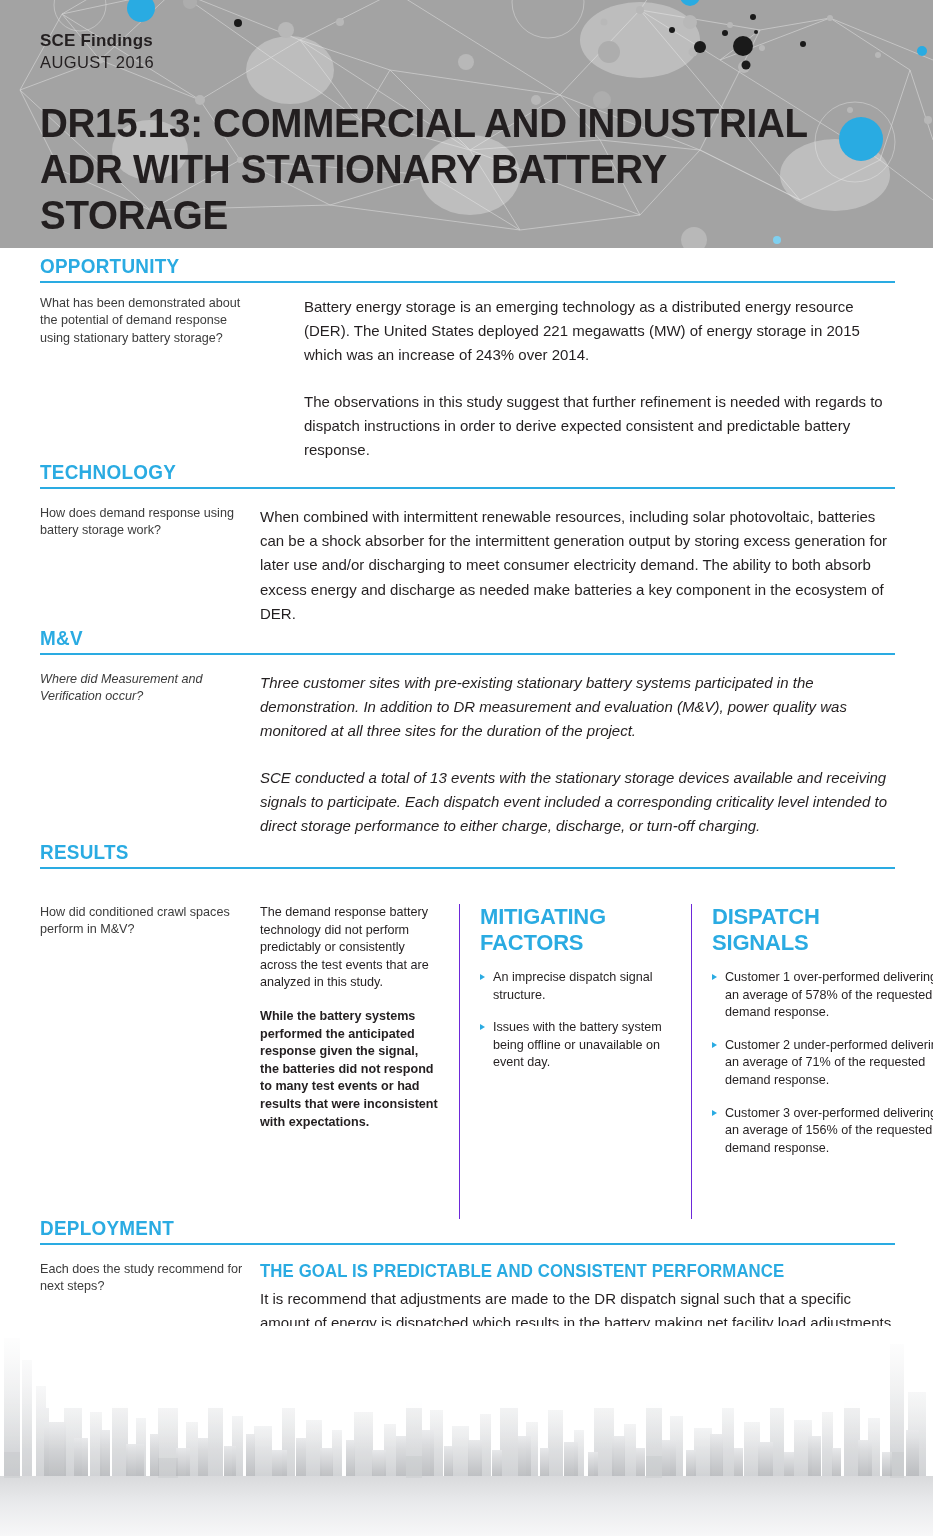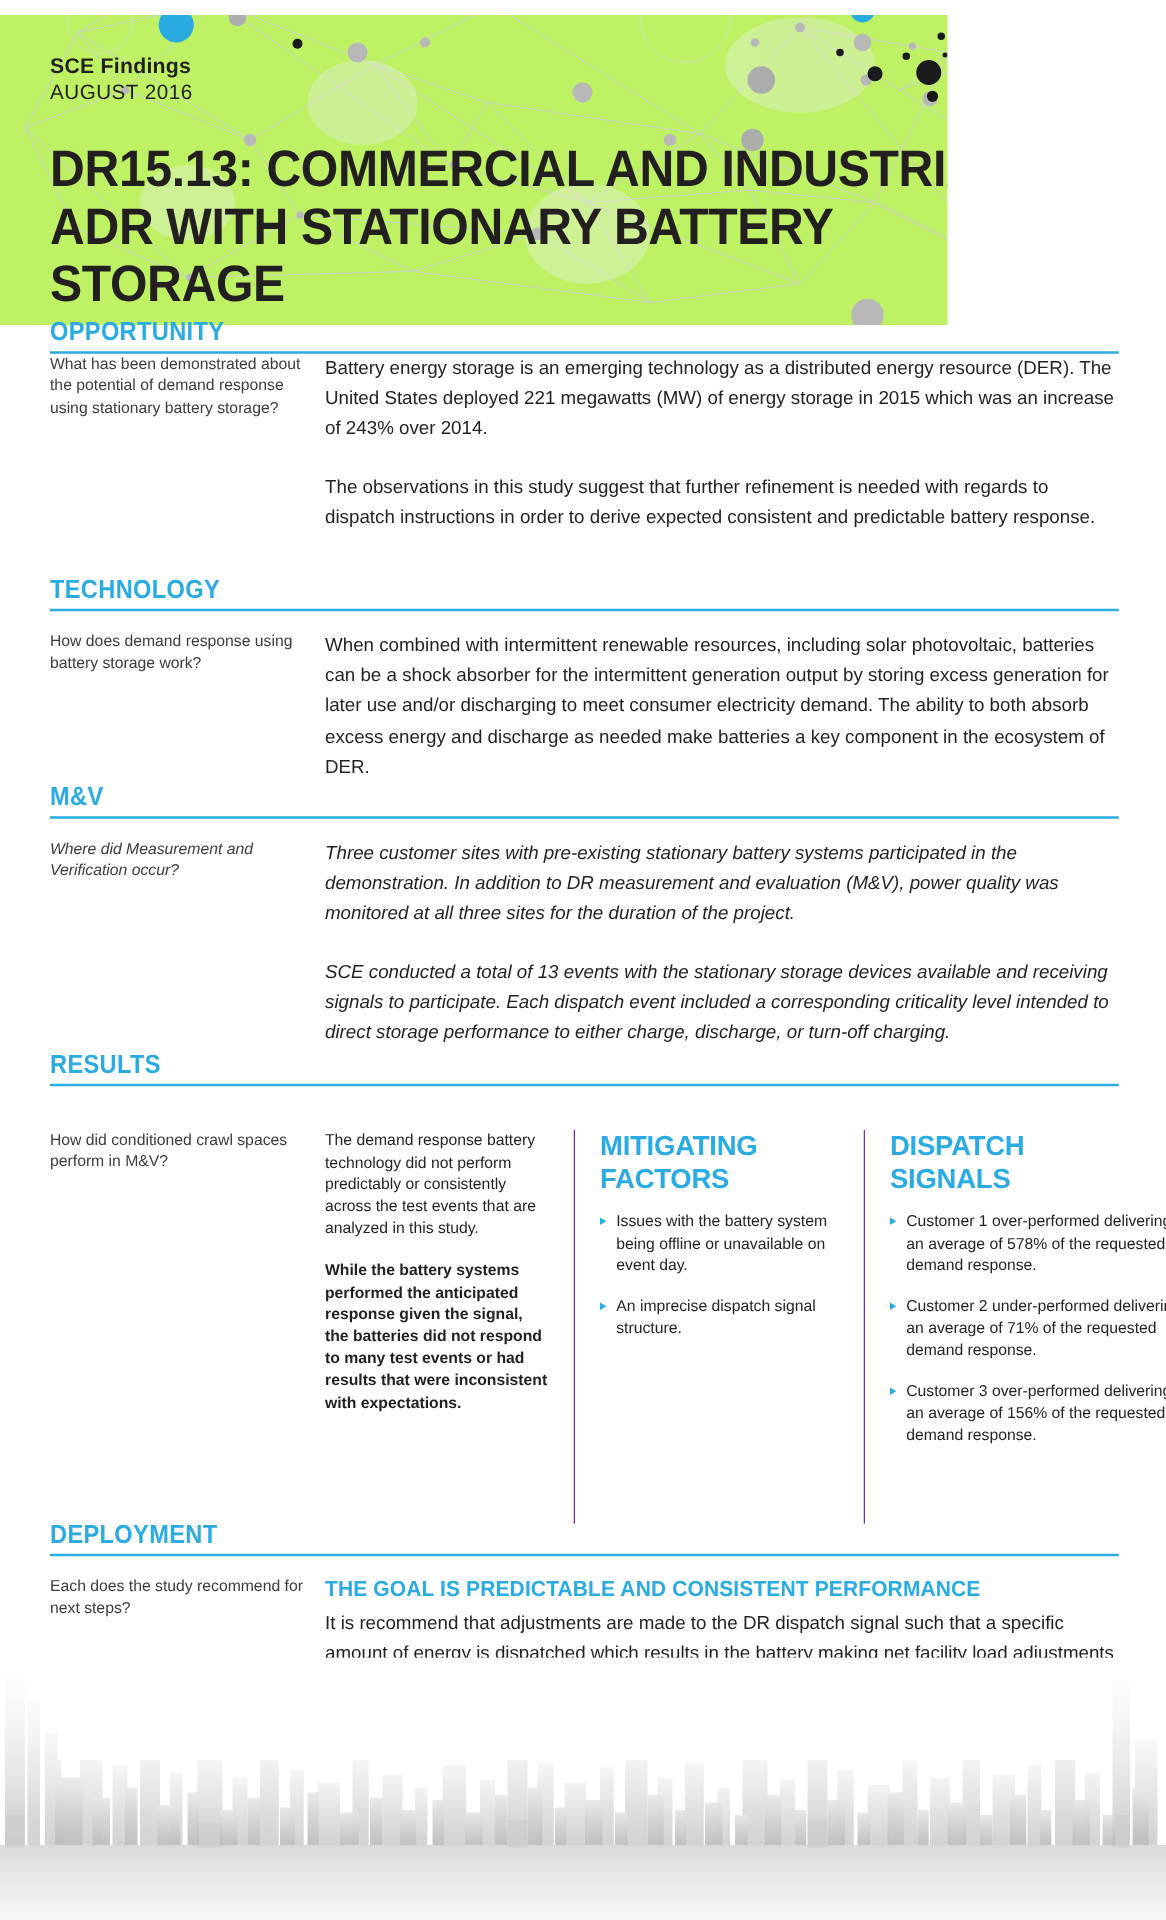--- a/index.html
+++ b/index.html
@@ -5,22 +5,22 @@
   html,body{margin:0;padding:0;}
   body{
     width:933px;height:1536px;position:relative;overflow:hidden;
     background:#ffffff;
     font-family:"Liberation Sans", sans-serif;
     -webkit-font-smoothing:antialiased;
   }
 
   
   #header{
-    position:absolute;left:0;top:12px;width:758px;height:248px;overflow:hidden;
-    background:#bef264;
+    position:absolute;left:0;top:0;width:933px;height:248px;overflow:hidden;
+    background:#a3a3a3;
   }
   #header-net{position:absolute;left:0;top:0;width:933px;height:248px;}
   #header-text{position:absolute;left:40px;top:30px;width:880px;}
   .kicker-bold{
     font-size:17px;font-weight:bold;color:#231f20;letter-spacing:.2px;line-height:1.25;
   }
   .kicker-reg{
     font-size:16.5px;font-weight:normal;color:#231f20;letter-spacing:.4px;line-height:1.35;
   }
   #doc-title{
@@ -195,21 +195,21 @@
 
   <div id="doc-title">
     <div>DR15.13: COMMERCIAL AND INDUSTRIAL</div>
     <div>ADR WITH STATIONARY BATTERY STORAGE</div>
   </div>
 </div>
 
 <div class="section" style="top:254px;">
   <div class="sec-head">OPPORTUNITY</div>
   <div class="sec-rule"></div>
-  <div class="row" style="margin-top:0;">
+  <div class="row" style="margin-top:12px;gap:44px;">
     <div class="col-q">
         <div class="qtext">What has been demonstrated about the potential of demand response using stationary battery storage?</div>
       </div>
     <div class="col-b body">
       <p>Battery energy storage is an emerging technology as a distributed energy resource (DER). The United States deployed 221 megawatts (MW) of energy storage in 2015 which was an increase of 243% over 2014.</p>
       <p>The observations in this study suggest that further refinement is needed with regards to dispatch instructions in order to derive expected consistent and predictable battery response.</p>
     </div>
   </div>
 </div>
 
@@ -253,22 +253,22 @@
       <p>The demand response battery technology did not perform predictably or consistently across the test events that are analyzed in this study.</p>
       <p>While the battery systems performed the anticipated response given the signal, the batteries did not respond to many test events or had results that were inconsistent with expectations.</p>
     </div>
 
     <div id="res-mit" class="divcol">
       <div class="colhead">
         <div>MITIGATING</div>
         <div>FACTORS</div>
       </div>
       <ul class="blist">
+        <li><span class="tri"></span><span>An imprecise dispatch signal structure.</span></li>
         <li><span class="tri"></span><span>Issues with the battery system being offline or unavailable on event day.</span></li>
-        <li><span class="tri"></span><span>An imprecise dispatch signal structure.</span></li>
       </ul>
     </div>
 
     <div id="res-dis" class="divcol">
       <div class="colhead">
         <div>DISPATCH</div>
         <div>SIGNALS</div>
       </div>
       <ul class="blist">
         <li><span class="tri"></span><span>Customer 1 over-performed delivering an average of 578% of the requested demand response.</span></li>

